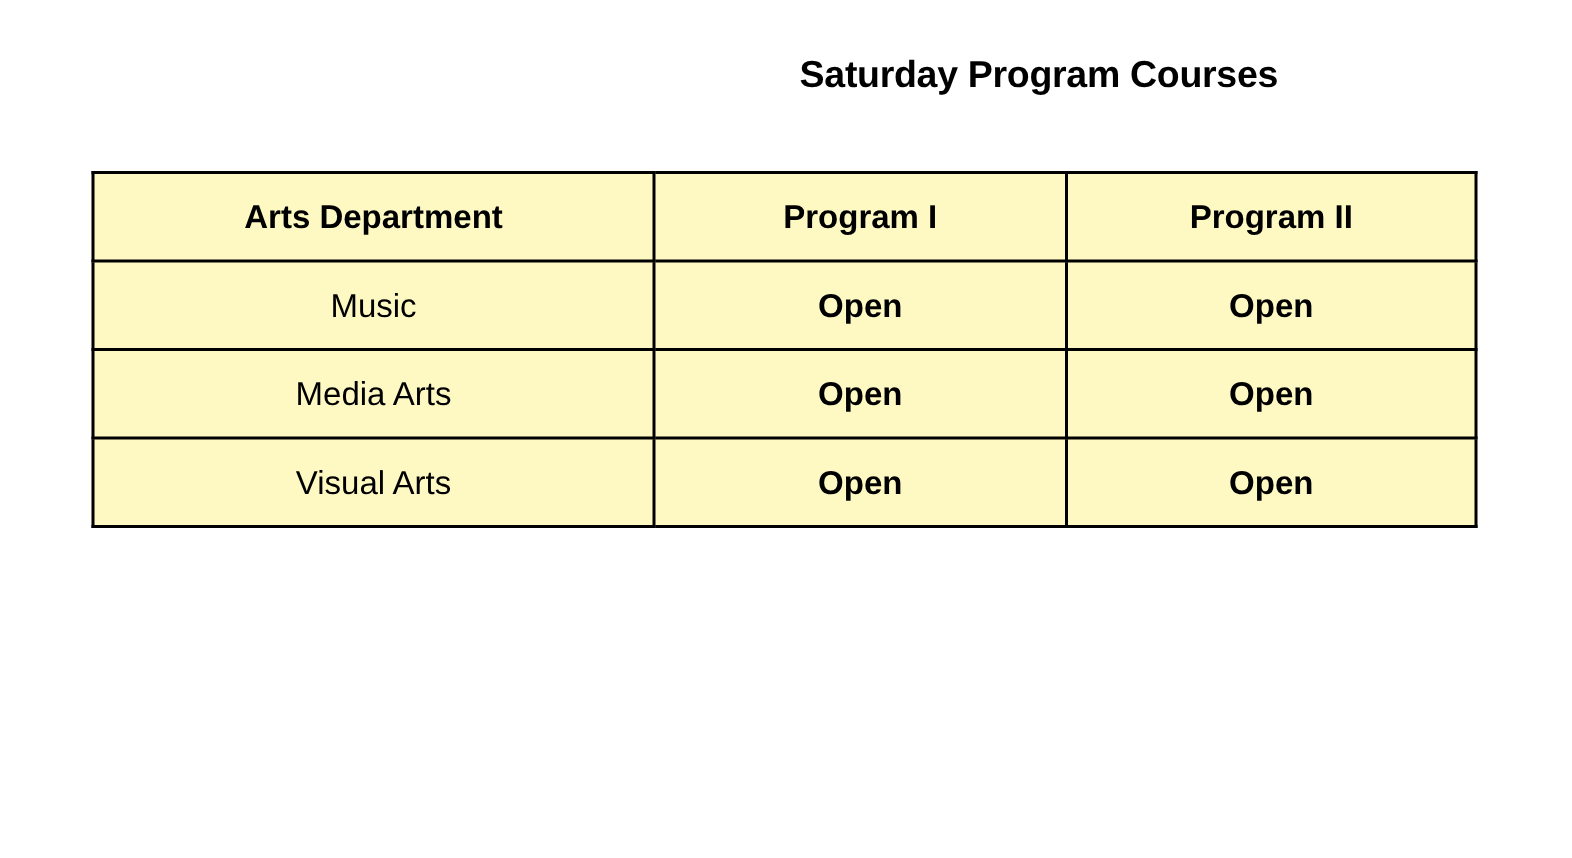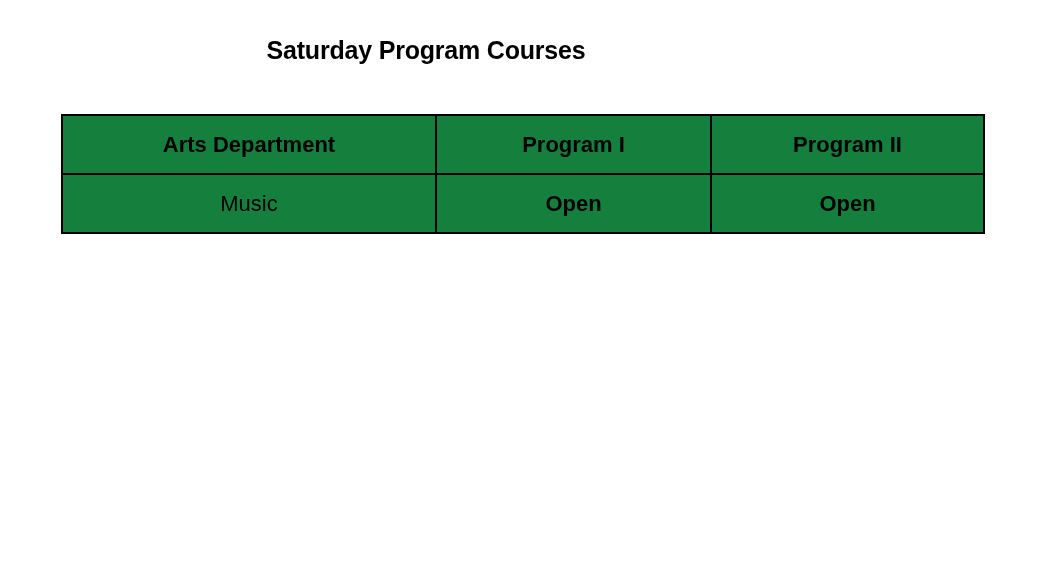--- a/index.html
+++ b/index.html
@@ -20,40 +20,40 @@
     width: 1048px;
     height: 572px;
     box-sizing: border-box;
   }
 
   .page-title {
     position: absolute;
     top: 33px;
     left: 0;
     width: 852px;
-    text-align: center;
+    text-align: right;
     font-size: 25px;
     font-weight: bold;
     color: #000000;
     letter-spacing: -0.2px;
     line-height: 34px;
   }
 
   .course-table-wrap {
     position: absolute;
     left: 61px;
     top: 114px;
     width: 922px;
   }
 
   table.course-table {
     border-collapse: collapse;
     table-layout: fixed;
     width: 922px;
-    background: #15803d;
+    background: #fef9c3;
   }
 
   table.course-table td,
   table.course-table th {
     border: 2px solid #000000;
     text-align: center;
     vertical-align: middle;
     color: #000000;
     padding: 0 6px;
   }
@@ -110,17 +110,27 @@
           <th>Program I</th>
           <th>Program II</th>
         </tr>
       </thead>
       <tbody>
         <tr>
           <td class="dept-cell">Music</td>
           <td class="status-cell">Open</td>
           <td class="status-cell">Open</td>
         </tr>
+        <tr>
+          <td class="dept-cell">Media Arts</td>
+          <td class="status-cell">Open</td>
+          <td class="status-cell">Open</td>
+        </tr>
+        <tr>
+          <td class="dept-cell">Visual Arts</td>
+          <td class="status-cell">Open</td>
+          <td class="status-cell">Open</td>
+        </tr>
       </tbody>
     </table>
   </div>
 
 </div>
 
 </body></html>

